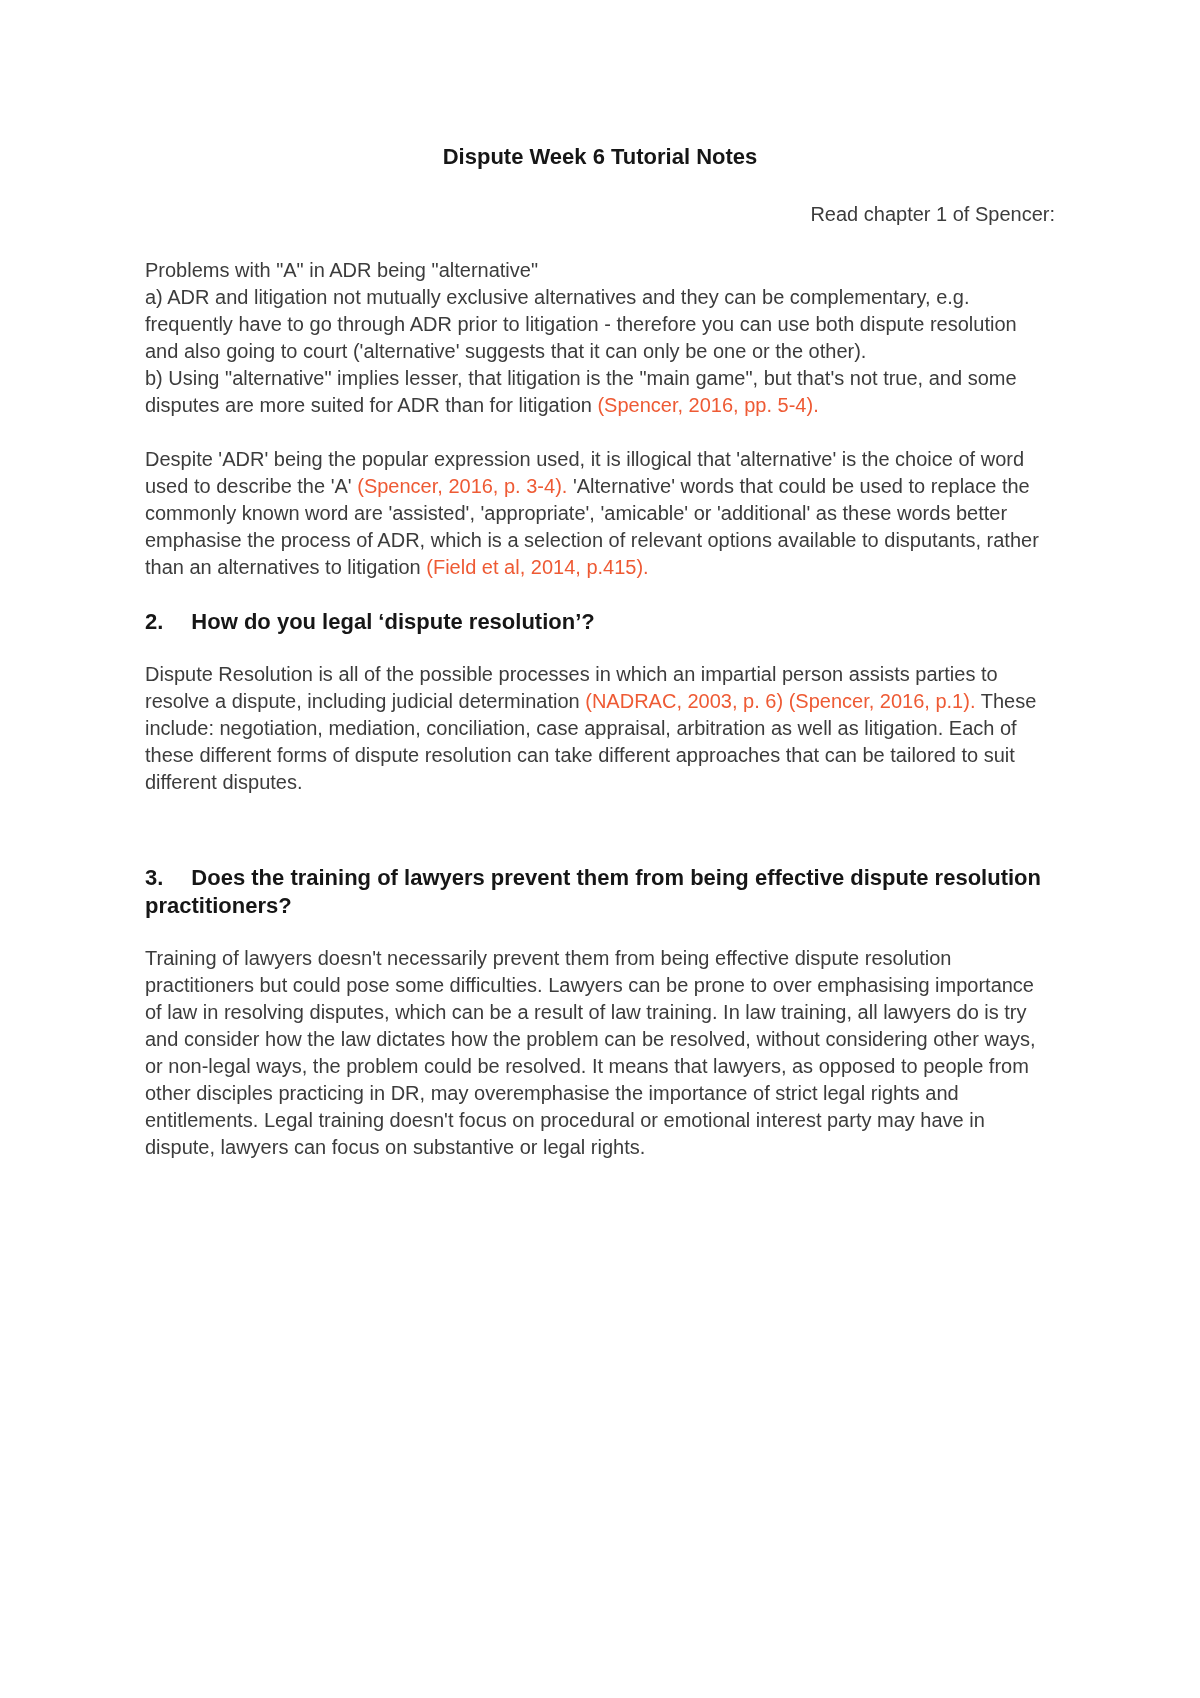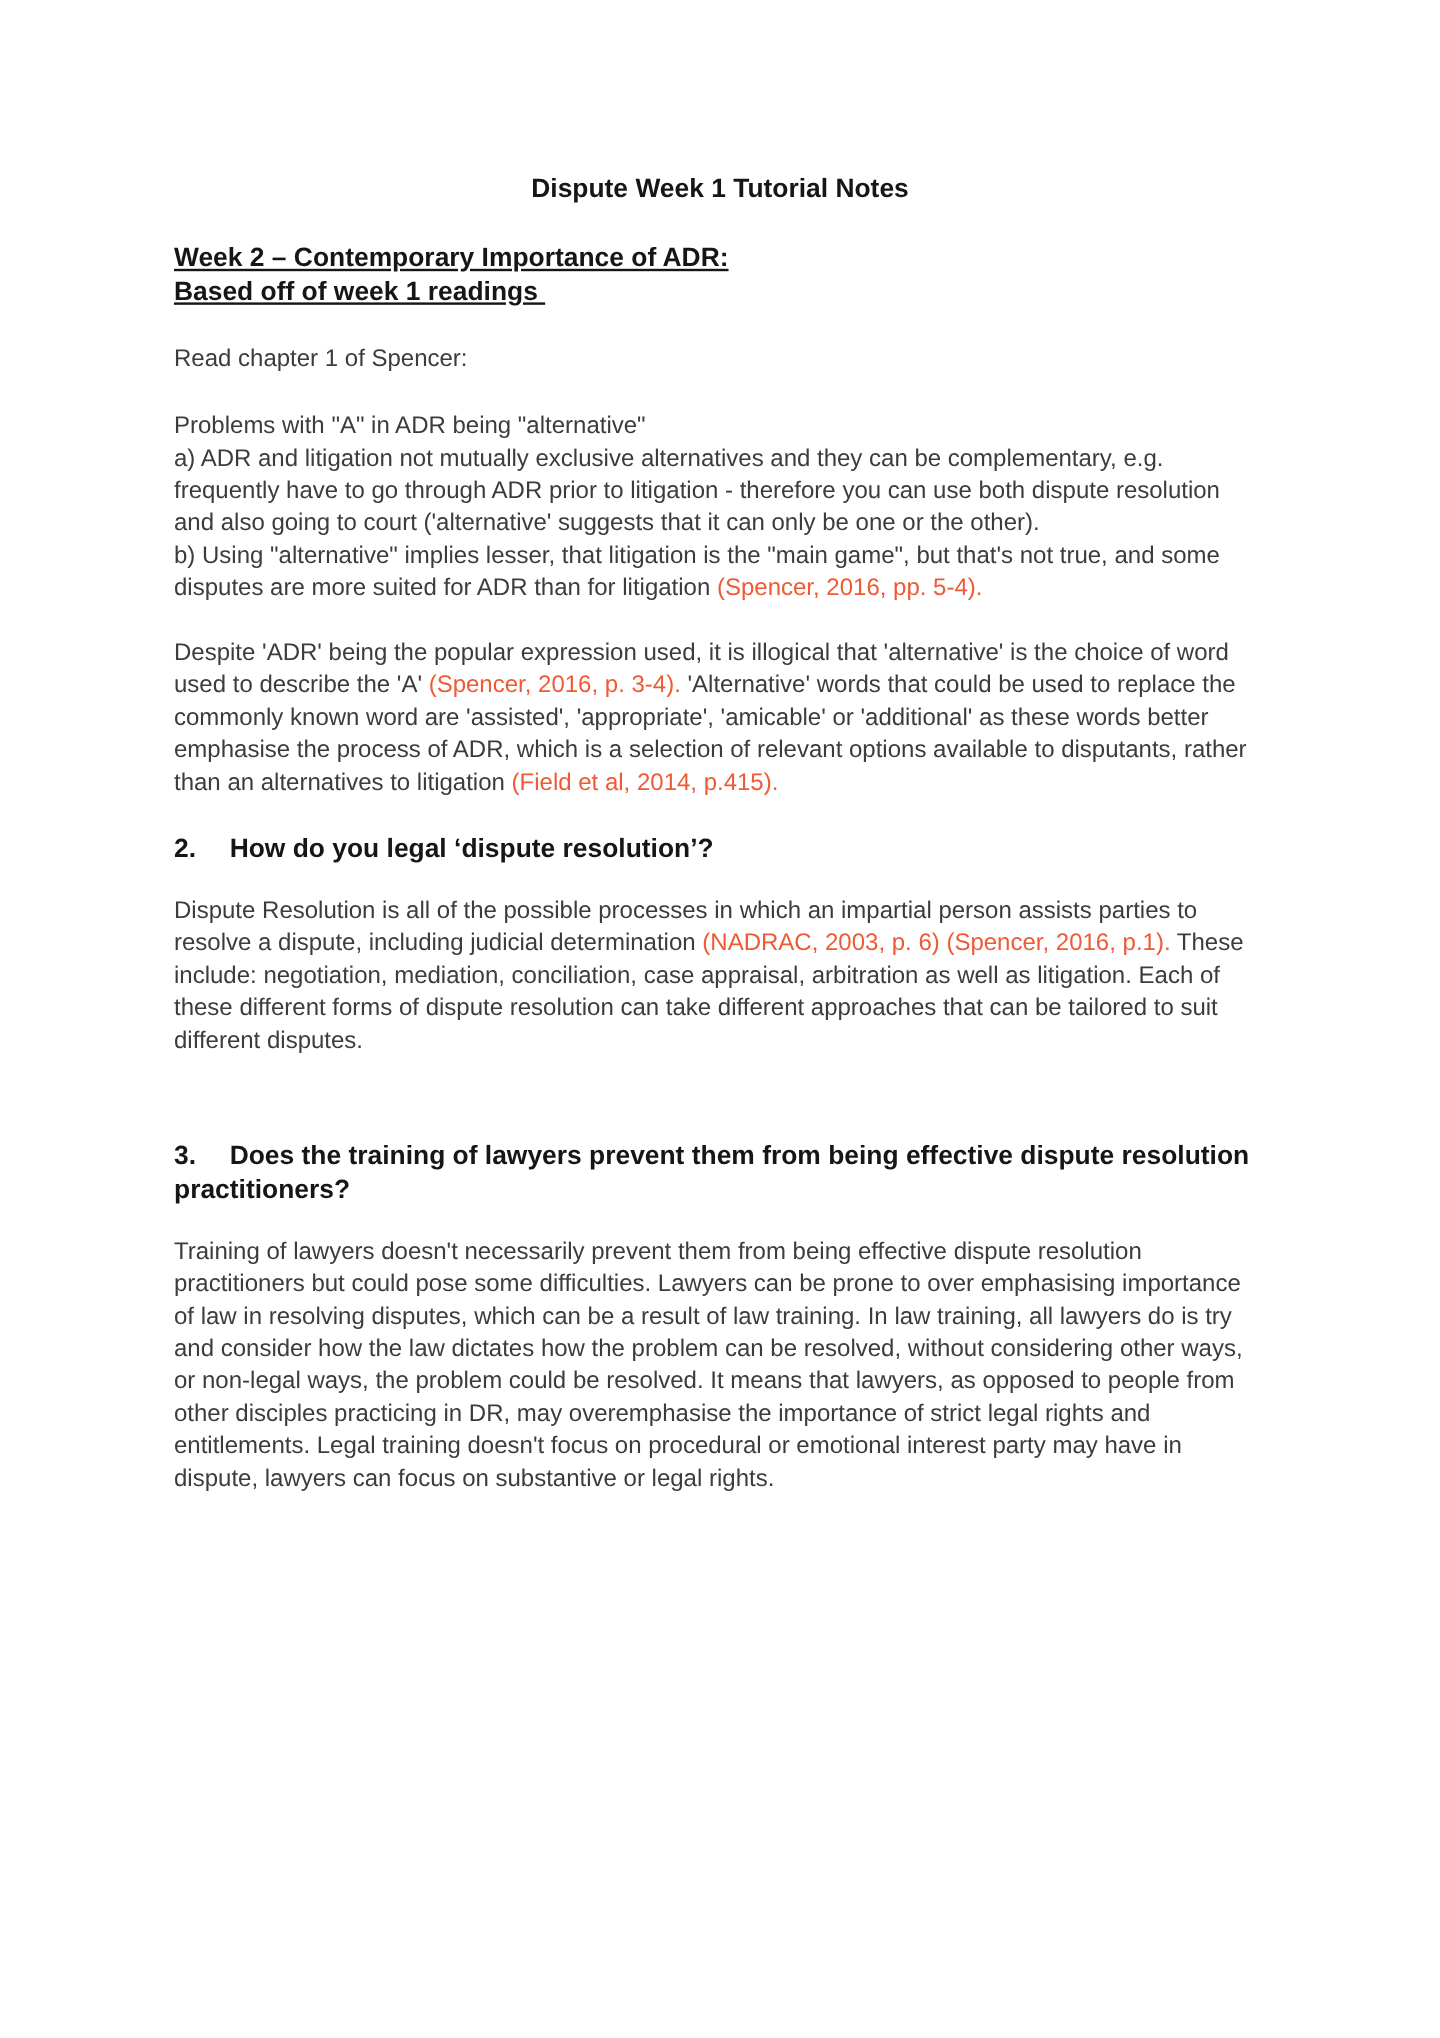--- a/index.html
+++ b/index.html
@@ -23,44 +23,40 @@
   }
   .doc-heading{
     margin:0 0 29px 0;
     font-size:22px;line-height:28px;font-weight:bold;
     color:var(--head-color,#161616);
   }
   .doc-heading .h-line{
     text-decoration:underline;
     white-space:pre-wrap;
   }
-  .intro{margin:0 0 29px 0;}
+  .intro{margin:0 0 29px 0;text-align:right;}
   .question{
     margin:0 0 25px 0;
     font-size:22px;line-height:28px;font-weight:bold;
     color:var(--head-color,#161616);
   }
   .question.extra-gap{margin-top:68px;}
   .q-tab{display:inline-block;width:28px;}
   .para{
     margin:0 0 27px 0;
     white-space:pre-wrap;
   }
   .citation{color:var(--citation-color,#ee5a34);}
 </style>
 </head>
 <body>
 
 <div class="page" style="--bg: #ffffff; --body-color: #3c3c3c; --head-color: #161616; --citation-color: #ee5a34;">
-  <p class="doc-title">Dispute Week 1 Tutorial Notes</p>
+  <p class="doc-title">Dispute Week 6 Tutorial Notes</p>
 
-  <div class="doc-heading">
-    <div><span class="h-line">Week 2 – Contemporary Importance of ADR:</span></div>
-    <div><span class="h-line">Based off of week 1 readings </span></div>
-  </div>
 
   <p class="intro">Read chapter 1 of Spencer:</p>
 
   <div>
       <p class="para"><span>Problems with "A" in ADR being "alternative"
 a) ADR and litigation not mutually exclusive alternatives and they can be complementary, e.g. frequently have to go through ADR prior to litigation - therefore you can use both dispute resolution and also going to court ('alternative' suggests that it can only be one or the other).
 b) Using "alternative" implies lesser, that litigation is the "main game", but that's not true, and some disputes are more suited for ADR than for litigation </span><span class="citation">(Spencer, 2016, pp. 5-4).</span></p>
       <p class="para"><span>Despite 'ADR' being the popular expression used, it is illogical that 'alternative' is the choice of word used to describe the 'A' </span><span class="citation">(Spencer, 2016, p. 3-4).</span><span> 'Alternative' words that could be used to replace the commonly known word are 'assisted', 'appropriate', 'amicable' or 'additional' as these words better emphasise the process of ADR, which is a selection of relevant options available to disputants, rather than an alternatives to litigation </span><span class="citation">(Field et al, 2014, p.415).</span></p>
       <p class="question"><span>2.</span><span class="q-tab"></span><span>How do you legal ‘dispute resolution’?</span></p>
       <p class="para"><span>Dispute Resolution is all of the possible processes in which an impartial person assists parties to resolve a dispute, including judicial determination </span><span class="citation">(NADRAC, 2003, p. 6) (Spencer, 2016, p.1).</span><span> These include: negotiation, mediation, conciliation, case appraisal, arbitration as well as litigation. Each of these different forms of dispute resolution can take different approaches that can be tailored to suit different disputes.</span></p>

